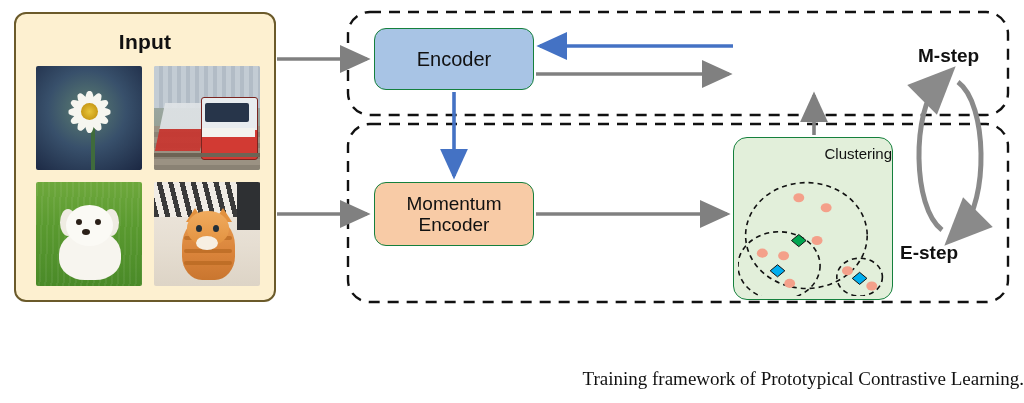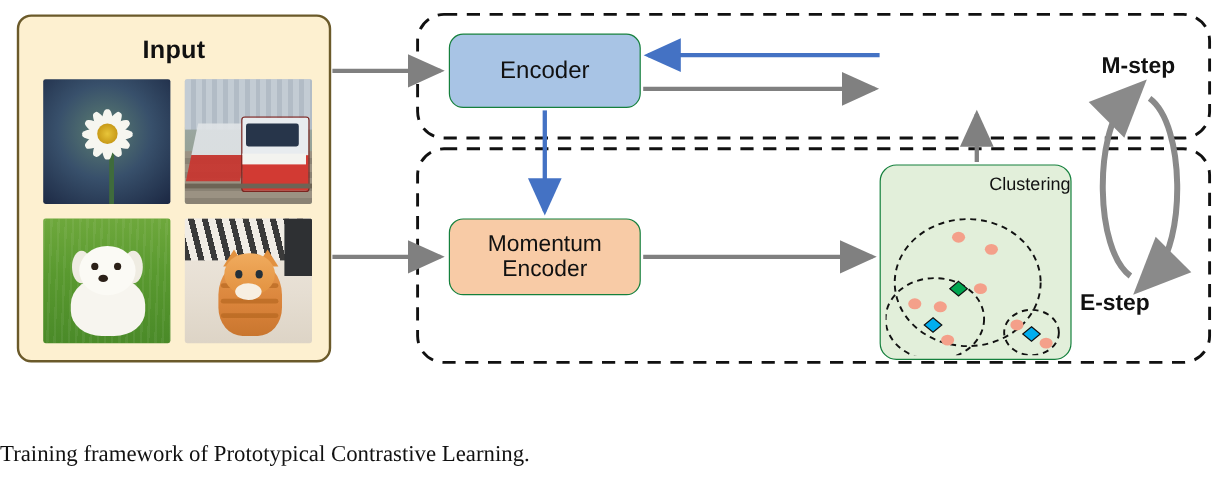--- a/index.html
+++ b/index.html
@@ -91,21 +91,21 @@
   .cluster-title{position:absolute;left:0;top:8px;width:100%;text-align:right;font-size:15px;color:#111;}
 
   
   .step-label{position:absolute;font-size:19px;font-weight:700;color:#111;}
   #m-step-label{left:918px;top:45px;}
   #e-step-label{left:900px;top:229px;margin-top:13px;}
 
   .bp-label{position:absolute;left:556px;top:18px;font-size:18px;color:#111;}
 
   
-  .caption{position:absolute;left:0;top:368px;width:100%;text-align:left;
+  .caption{position:absolute;left:0;top:368px;width:100%;text-align:right;
     font-family:"Liberation Serif","DejaVu Serif",serif;font-size:19px;color:#111;}
 </style>
 </head>
 <body>
 
 <div class="stage">
 
   <svg class="layer">
     <defs>
       <marker id="ah-gray" markerWidth="9" markerHeight="9" refX="7.6" refY="4.5" orient="auto">

